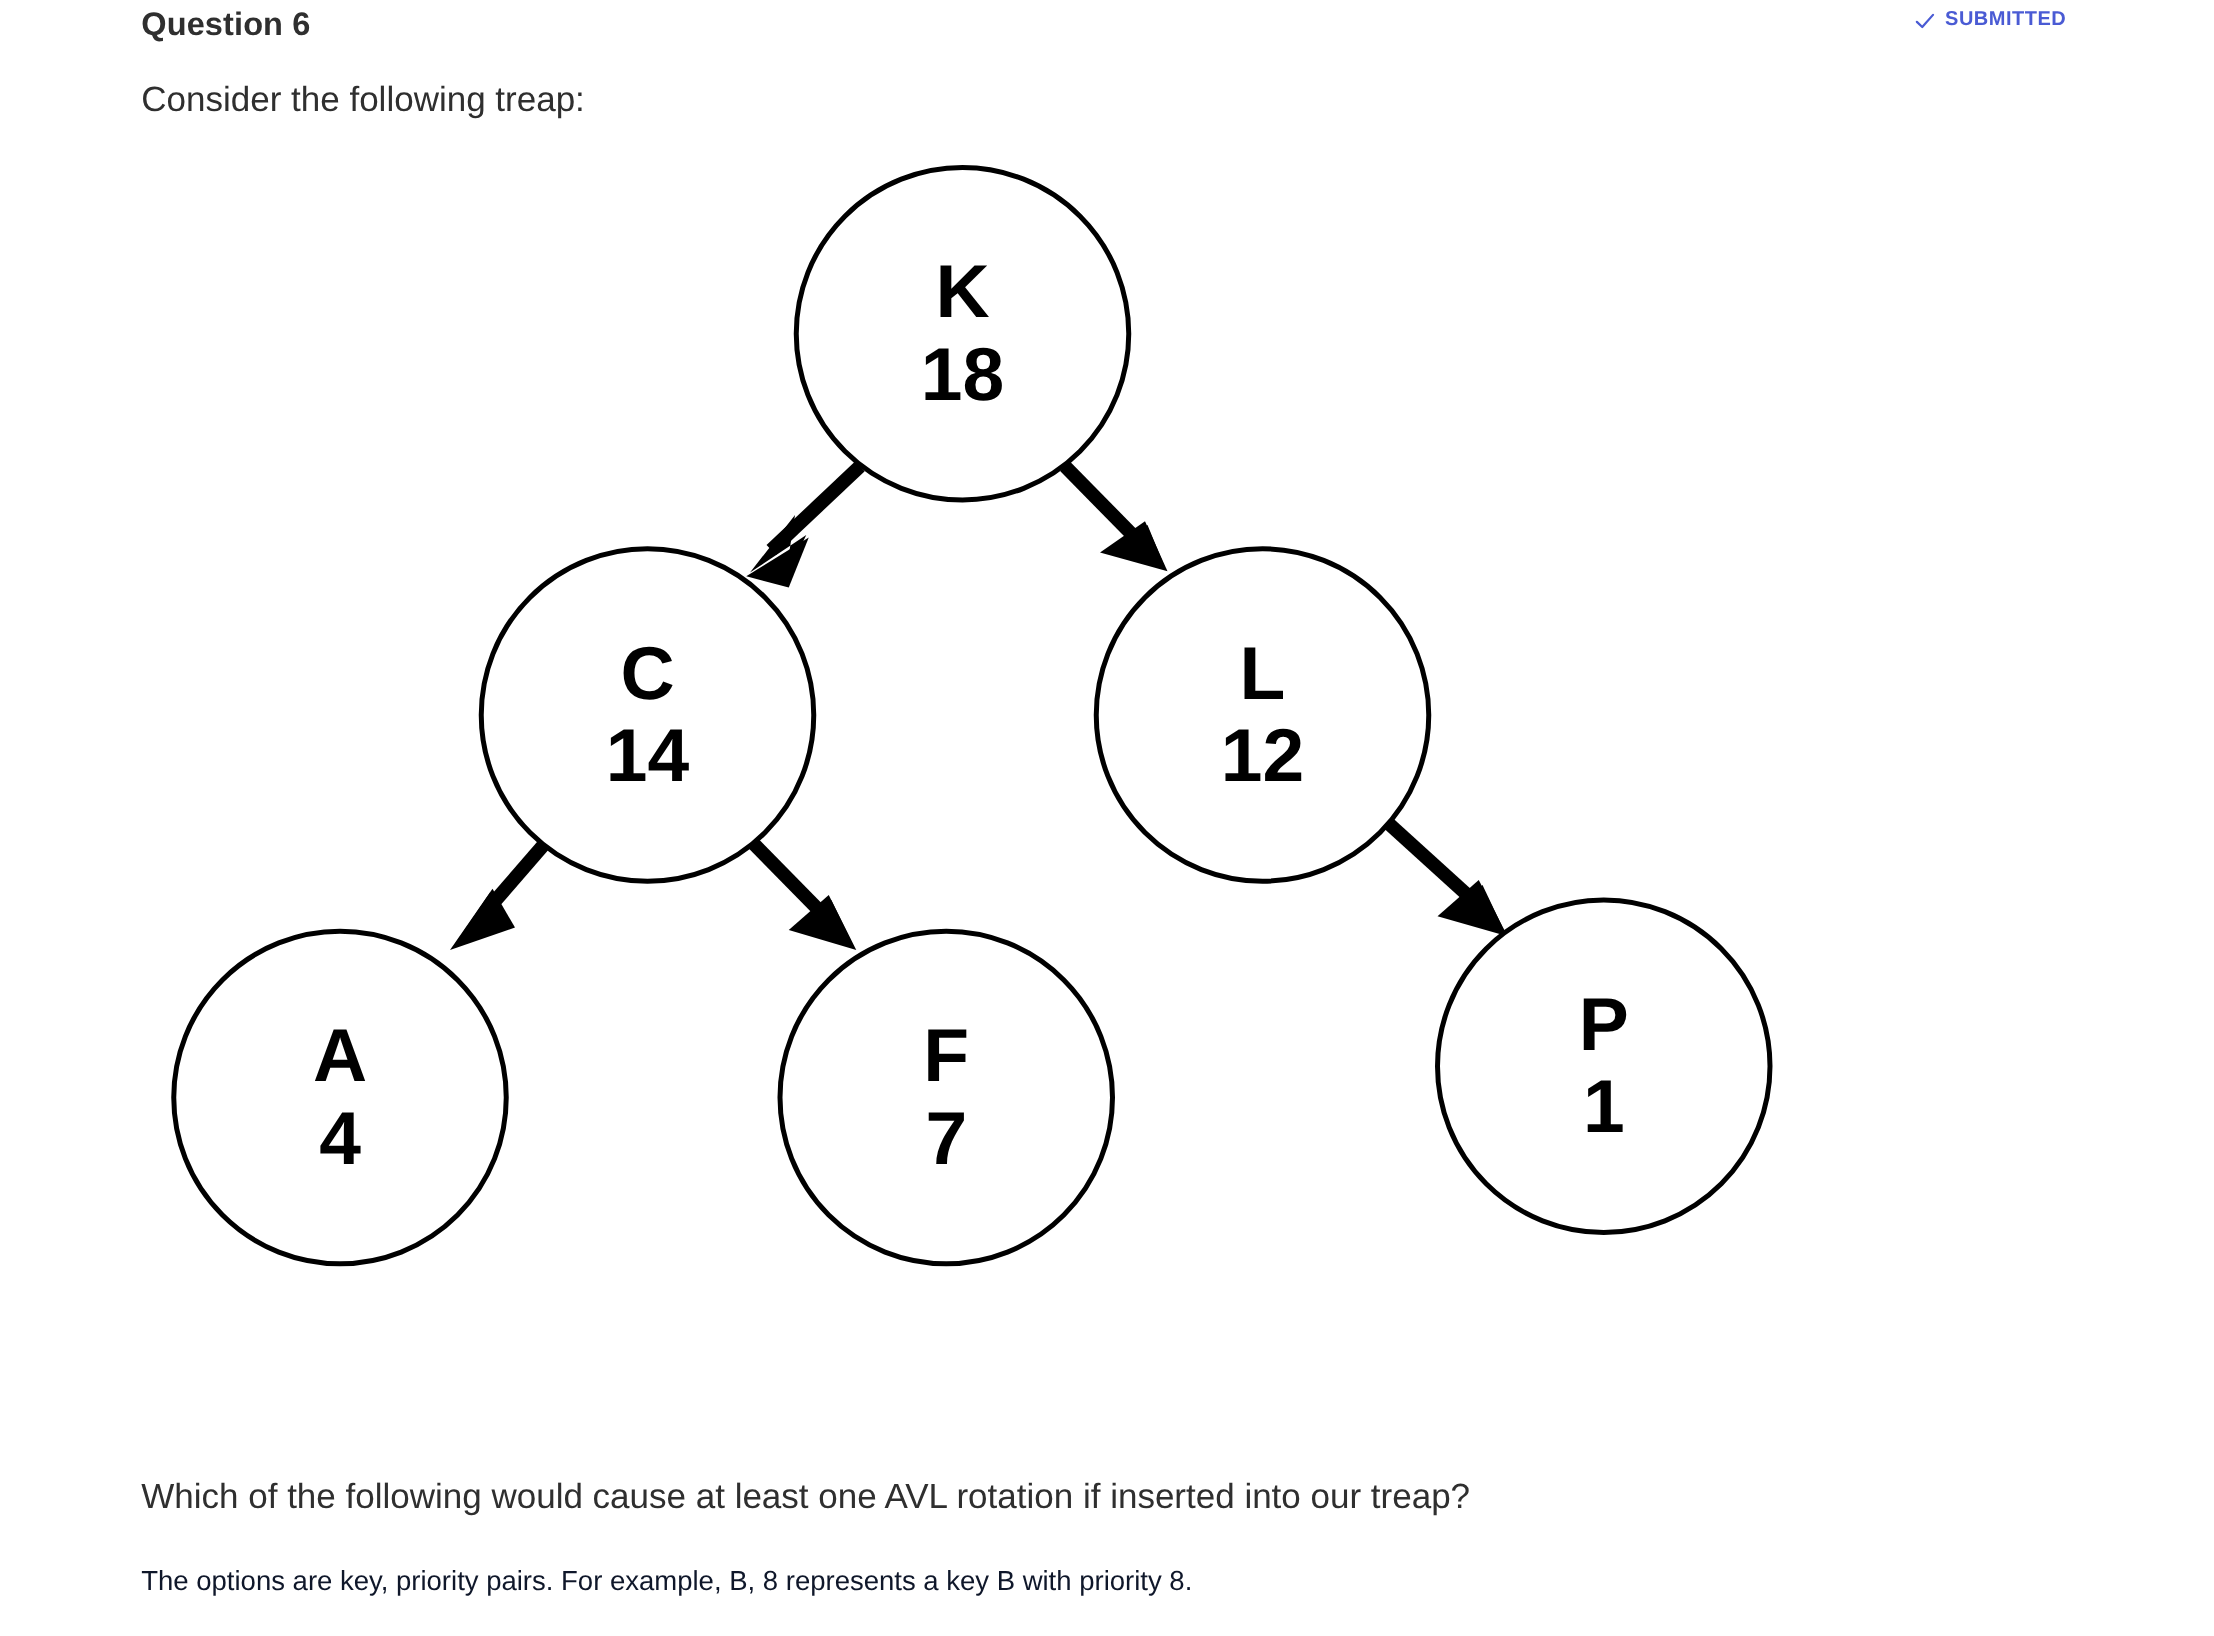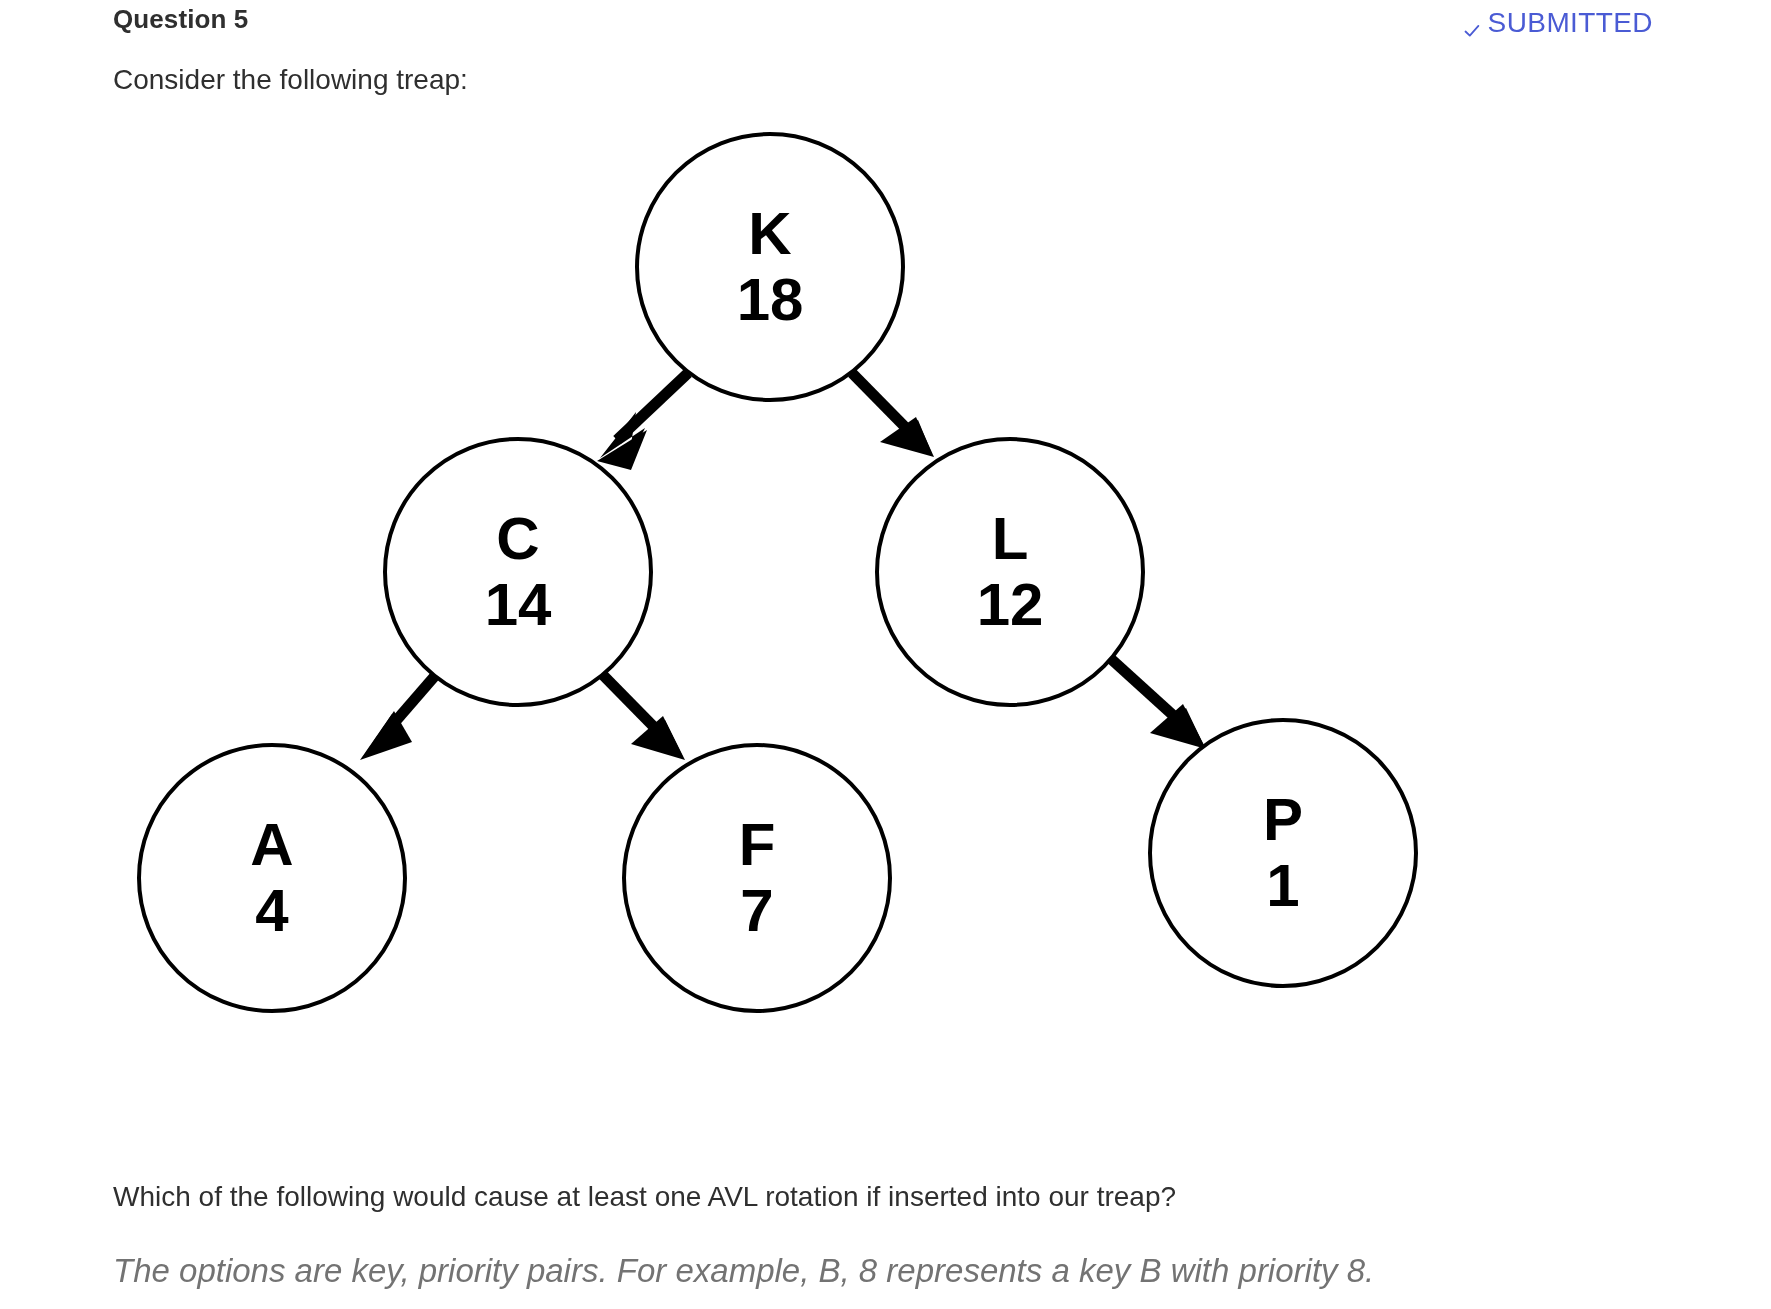--- a/index.html
+++ b/index.html
@@ -38,22 +38,22 @@
     letter-spacing: 0.1px;
     white-space: nowrap;
   }
   .status-badge {
     position: absolute;
     right: 0px;
     top: 7px;
     display: flex;
     align-items: center;
     gap: 7px;
-    font-size: 28px;
-    font-weight: 400;
+    font-size: 16px;
+    font-weight: 700;
     letter-spacing: 0.4px;
     white-space: nowrap;
     justify-content: flex-end;
   }
   .check-icon {
     display: inline-block;
     width: 18px;
     height: 18px;
     position: relative;
     top: 1px;
@@ -64,23 +64,22 @@
     font-size: 28px;
     color: #2f2f2f;
     white-space: nowrap;
   }
   .prompt-consider { top: 64px; }
   .prompt-which { top: 1181px; }
   .prompt-note {
     position: absolute;
     left: 113px;
     top: 1252px;
-    font-size: 33px;
-    font-style: italic;
-    color: #737373;
+    font-size: 22px;
+    color: #0f172a;
     white-space: nowrap;
   }
   .tree-wrap {
     position: absolute;
     left: 0px;
     top: 110px;
     width: 1771px;
     height: 1050px;
   }
   svg.tree { display: block; }
@@ -103,21 +102,21 @@
     fill: none;
   }
   .edge-head { fill: #000000; }
 </style>
 </head>
 <body>
 
 <div class="page">
 
   <div class="q-header">
-    <div class="q-title">Question 5</div>
+    <div class="q-title">Question 6</div>
     <div class="status-badge">
       <span class="check-icon">
         <svg width="18" height="18" viewBox="0 0 18 18">
           <path d="M2.5 9.5 L6.8 13.6 L15.4 3.9" fill="none" stroke="#4a5bd4" stroke-width="1.8" stroke-linecap="round" stroke-linejoin="round"></path>
         </svg>
       </span>
       <span style="color:#4a5bd4;">SUBMITTED</span>
     </div>
   </div>
 

